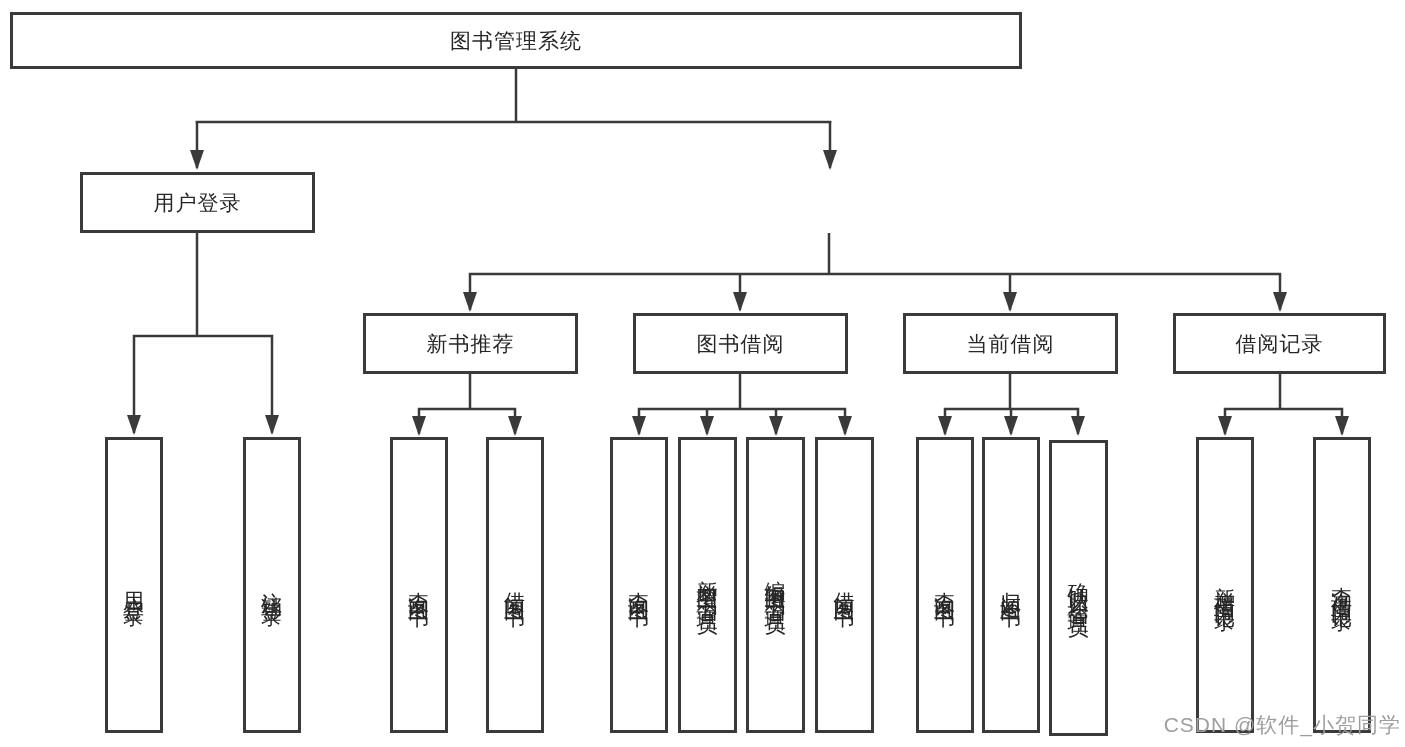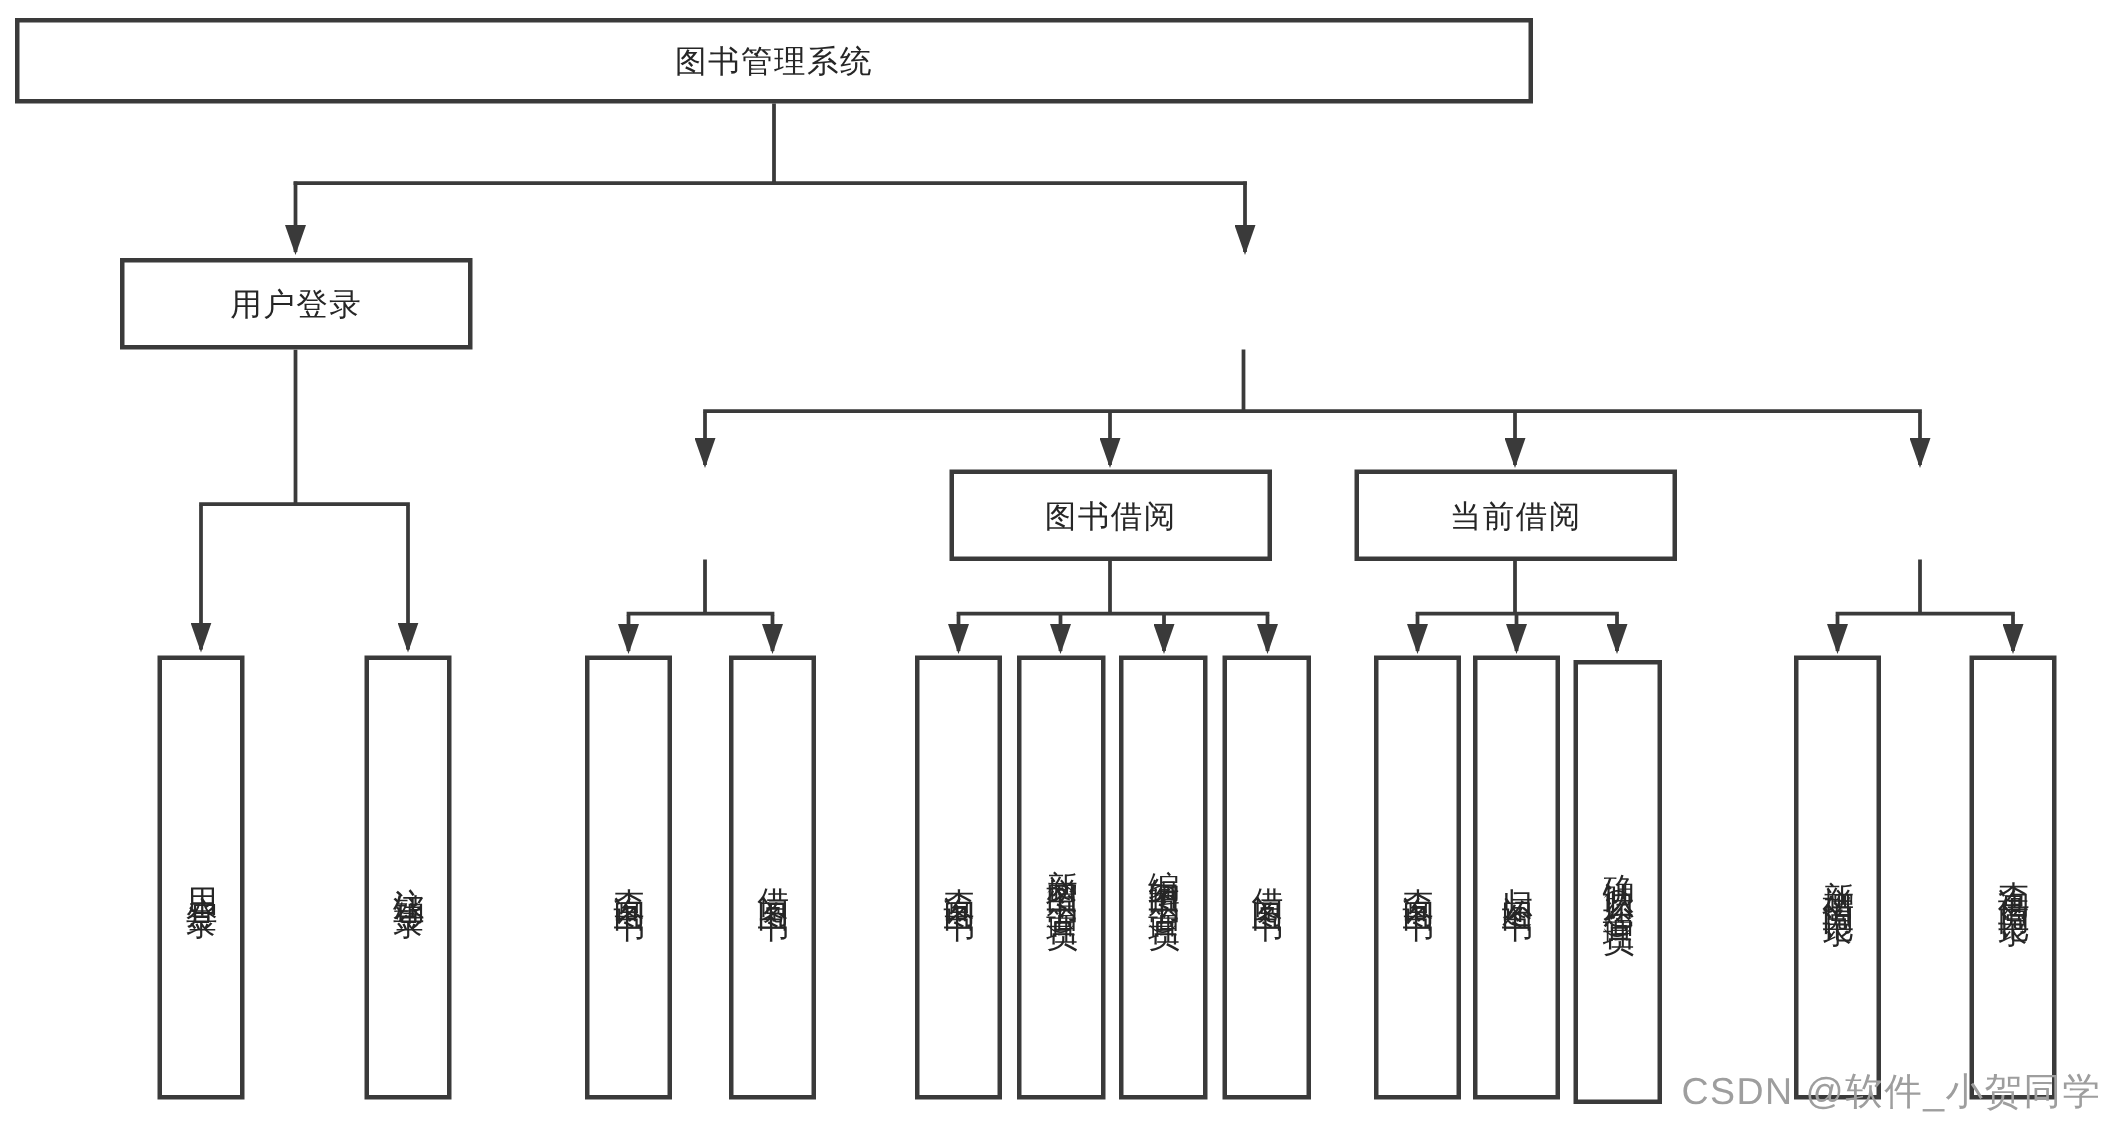--- a/index.html
+++ b/index.html
@@ -25,21 +25,21 @@
   .v{
     writing-mode:vertical-rl;
     text-orientation:mixed;
     font-size:21px;
     letter-spacing:5px;
     line-height:1.1;
   }
   .watermark{
     position:absolute;
     right:4px;top:711px;
-    font-size:25px;
+    font-size:21px;
     color:#9e9e9e;
     letter-spacing:1px;
     white-space:nowrap;
   }
 </style>
 </head>
 <body>
 
 <div class="canvas">
 
@@ -83,22 +83,24 @@
     <path d="M1078,410 V434" fill="none" stroke="#3a3a3a" stroke-width="2.5" marker-end="url(#arrow)"></path>
 
     <path d="M1225,410 V434" fill="none" stroke="#3a3a3a" stroke-width="2.5" marker-end="url(#arrow)"></path>
     <path d="M1342,410 V434" fill="none" stroke="#3a3a3a" stroke-width="2.5" marker-end="url(#arrow)"></path>
   </svg>
 
   <div class="node h" style="left:10px;top:12px;width:1012px;height:57px">图书管理系统</div>
 
   <div class="node h" style="left:80px;top:172px;width:235px;height:61px">用户登录</div>
 
+  <div class="node h" style="left:363px;top:313px;width:215px;height:61px">新书推荐</div>
   <div class="node h" style="left:903px;top:313px;width:215px;height:61px">当前借阅</div>
   <div class="node h" style="left:633px;top:313px;width:215px;height:61px">图书借阅</div>
+  <div class="node h" style="left:1173px;top:313px;width:213px;height:61px">借阅记录</div>
 
   <div class="node v" style="left:105px;top:437px;width:58px;height:296px">用户登录</div>
   <div class="node v" style="left:243px;top:437px;width:58px;height:296px">注销登录</div>
 
   <div class="node v" style="left:390px;top:437px;width:58px;height:296px">查询图书</div>
   <div class="node v" style="left:486px;top:437px;width:58px;height:296px">借阅图书</div>
 
   <div class="node v" style="left:610px;top:437px;width:58px;height:296px">查询图书</div>
   <div class="node v" style="left:678px;top:437px;width:59px;height:296px">新增图书（管理员）</div>
   <div class="node v" style="left:746px;top:437px;width:59px;height:296px">编辑图书（管理员）</div>

